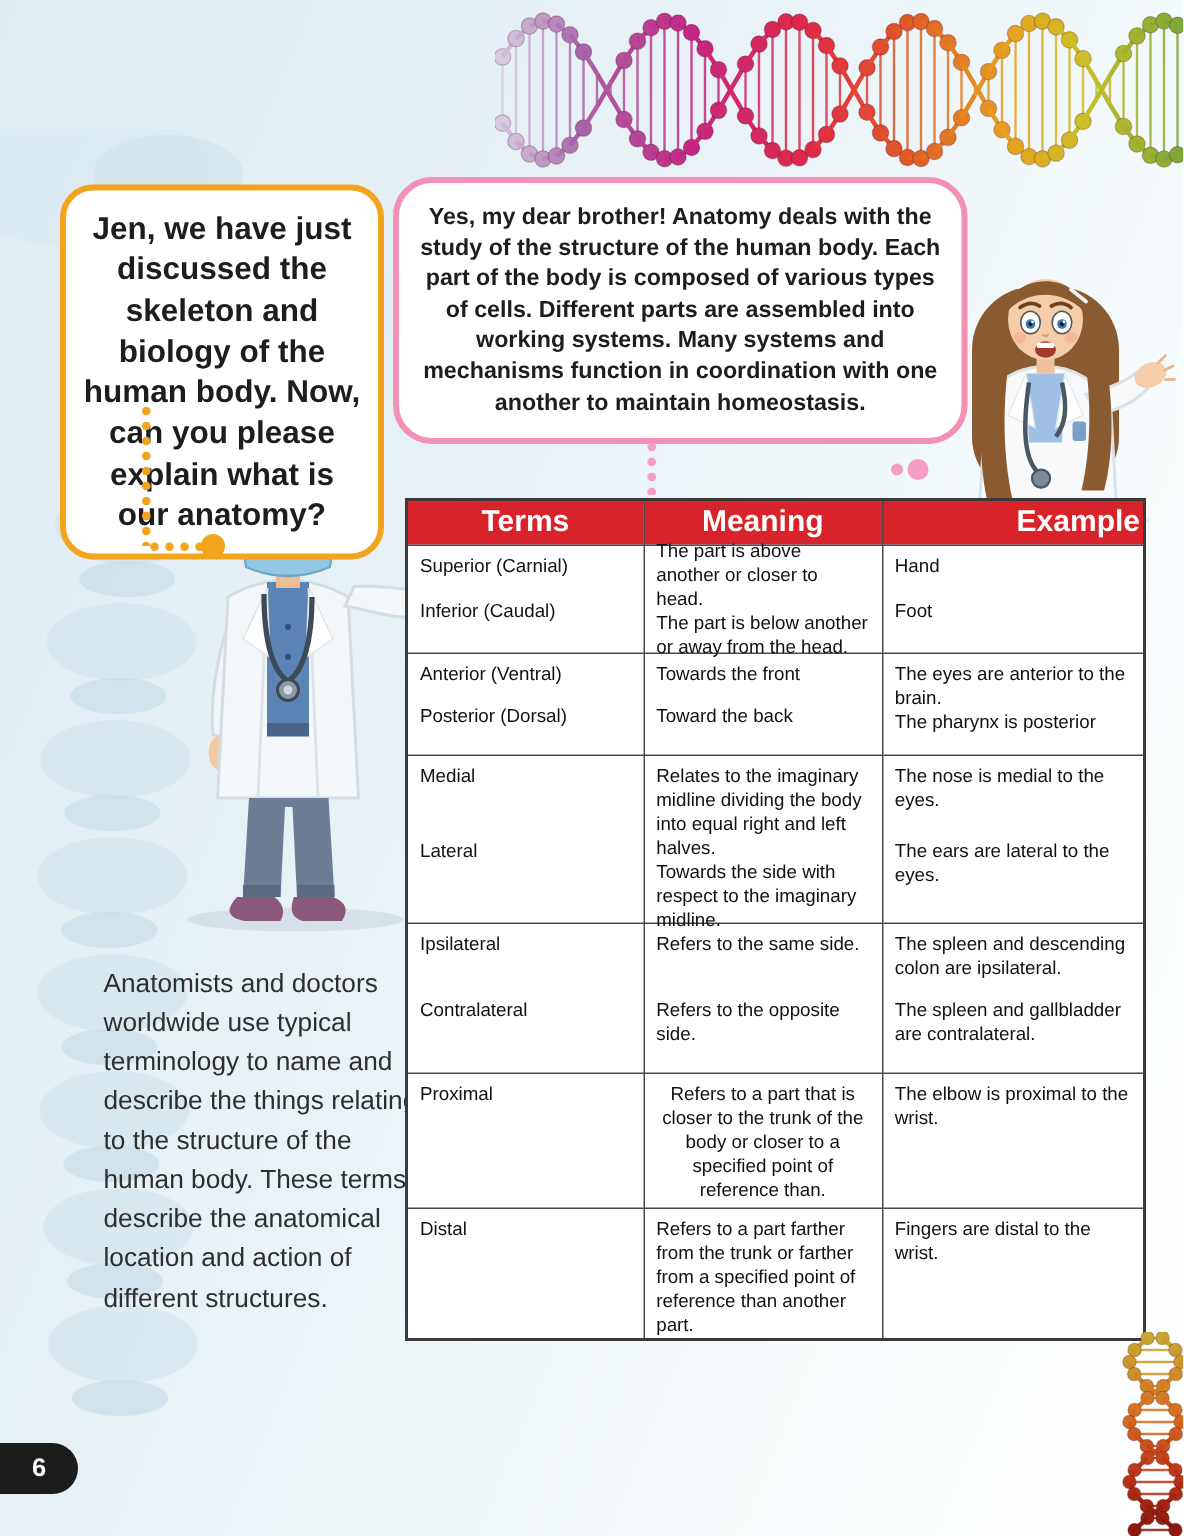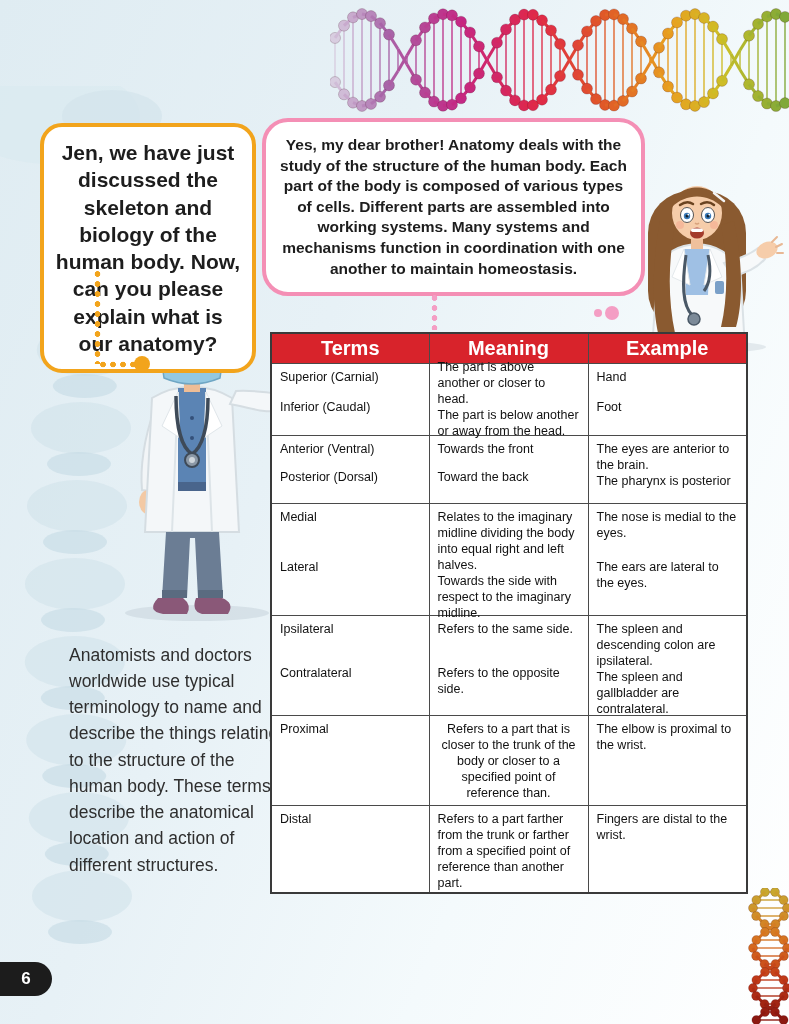--- a/index.html
+++ b/index.html
@@ -548,21 +548,21 @@
   <div class="dot" style="left:594px;top:309px;width:8px;height:8px;background:var(--dot-pink,#f49ec4);"></div>
   <div class="dot" style="left:605px;top:306px;width:14px;height:14px;background:var(--dot-pink,#f49ec4);"></div>
 
   <p class="intro">Anatomists and doctors worldwide use typical terminology to name and describe the things relating to the structure of the human body. These terms describe the anatomical location and action of different structures.</p>
 
   <table class="terms-table">
     <thead>
       <tr>
         <th style="width:158px;">Terms</th>
         <th style="width:159px;">Meaning</th>
-        <th style="width:159px;">Example</th>
+        <th style="width:175px;text-align:right;">Example</th>
       </tr>
     </thead>
     <tbody>
         <tr style="height: 72px;">
           <td>
             <div class="cell-stack" style="height: 60px;">
               <div class="cell-item">Superior (Carnial)</div>
               <div class="cell-item">Inferior (Caudal)</div>
             </div>
           </td>

